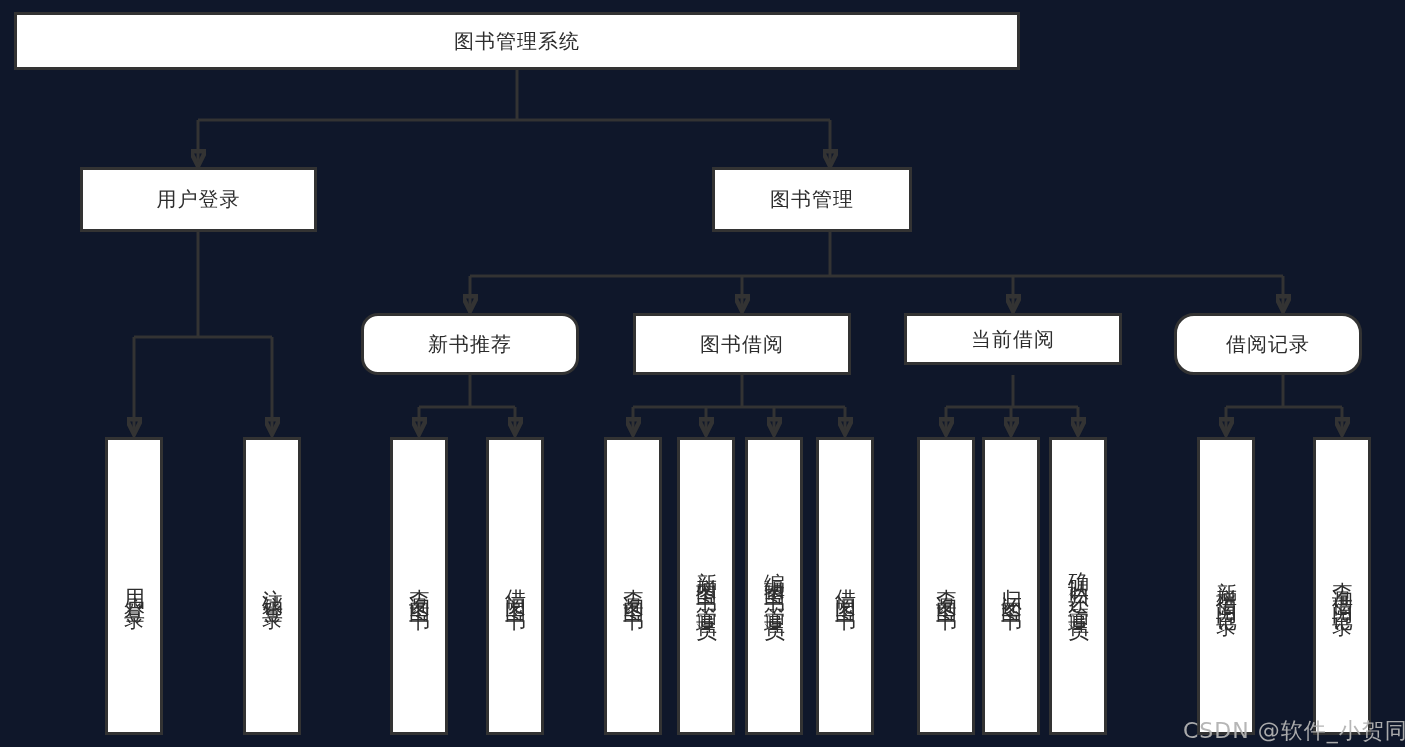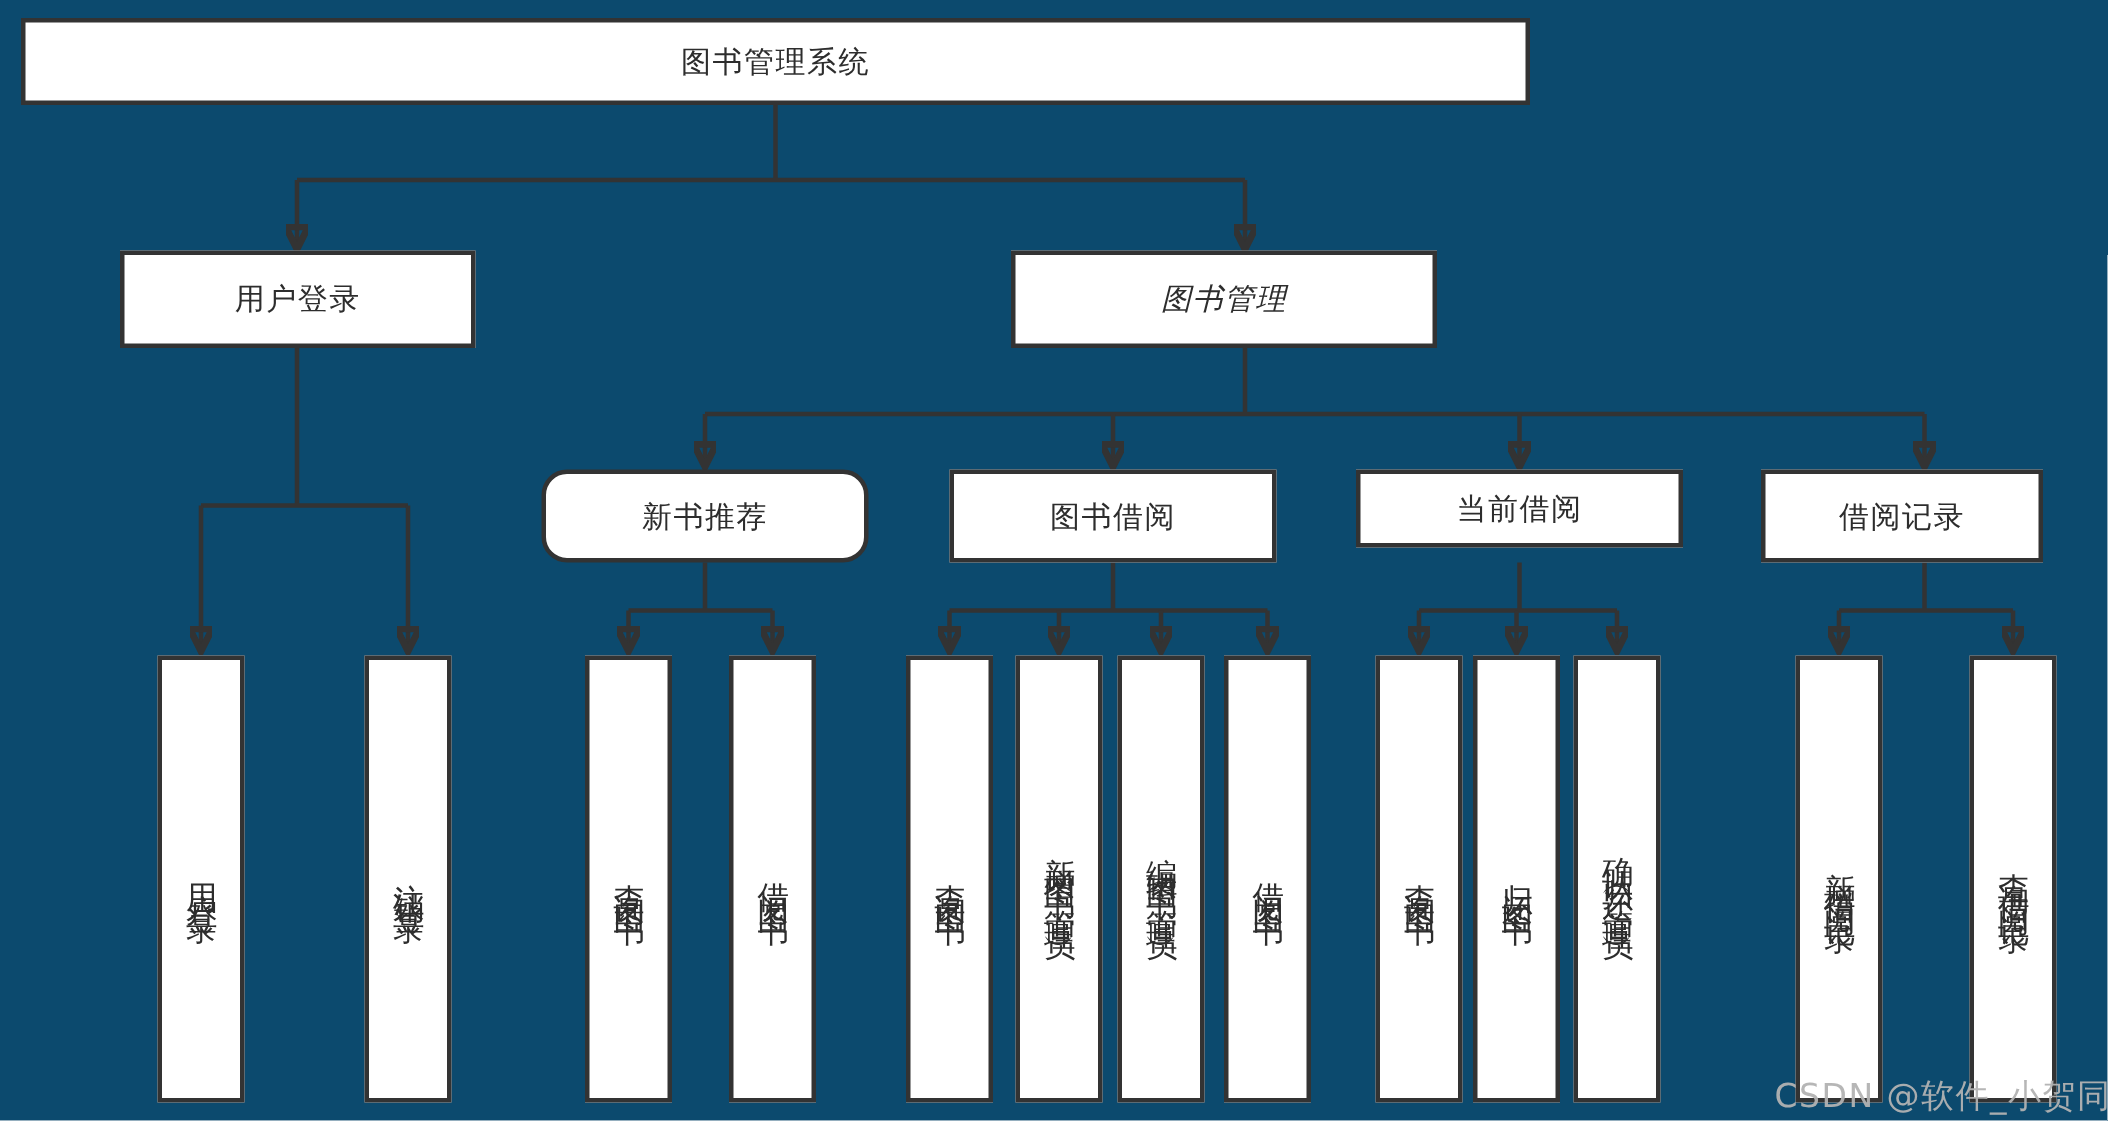--- a/index.html
+++ b/index.html
@@ -1,20 +1,20 @@
 <!DOCTYPE html>
 <html><head>
 <meta charset="utf-8">
 <style>
   html, body { margin: 0; padding: 0; background: #ffffff; }
   .stage {
     position: relative;
     width: 1405px;
     height: 747px;
-    background: #0c4a6e;
+    background: #0f172a;
     font-family: "DejaVu Sans", "Liberation Sans", sans-serif;
     overflow: hidden;
   }
   .connectors {
     position: absolute;
     left: 0; top: 0;
     width: 1405px; height: 747px;
     z-index: 1;
   }
   .connectors path { stroke: #333333; stroke-width: 3; fill: none; }
@@ -91,26 +91,26 @@
     <path d="M1078,407 V432" marker-end="url(#arrow)"></path>
 
     <path d="M1283,375 V407 M1226,407 H1342"></path>
     <path d="M1226,407 V432" marker-end="url(#arrow)"></path>
     <path d="M1342,407 V432" marker-end="url(#arrow)"></path>
   </svg>
 
   <div class="node hnode root-node">图书管理系统</div>
 
   <div class="node hnode" style="left:80px; top:167px; width:237px; height:65px;">用户登录</div>
-  <div class="node hnode" style="left:674px; top:167px; width:284px; height:65px;font-style:italic;">图书管理</div>
+  <div class="node hnode" style="left:712px; top:167px; width:200px; height:65px;">图书管理</div>
 
   <div class="node hnode" style="left:361px; top:313px; width:218px; height:62px;border-radius:17px;">新书推荐</div>
   <div class="node hnode" style="left:633px; top:313px; width:218px; height:62px;">图书借阅</div>
   <div class="node hnode" style="left:904px; top:313px; width:218px; height:52px;">当前借阅</div>
-  <div class="node hnode" style="left:1174px; top:313px; width:188px; height:62px;">借阅记录</div>
+  <div class="node hnode" style="left:1174px; top:313px; width:188px; height:62px;border-radius:20px;">借阅记录</div>
 
   <div class="node leaf" style="left:105px;">用户登录</div>
   <div class="node leaf" style="left:243px;">注销登录</div>
 
   <div class="node leaf" style="left:390px;">查询图书</div>
   <div class="node leaf" style="left:486px;">借阅图书</div>
 
   <div class="node leaf" style="left:604px;">查询图书</div>
   <div class="node leaf" style="left:677px;">新增图书（管理员）</div>
   <div class="node leaf" style="left:745px;">编辑图书（管理员）</div>

